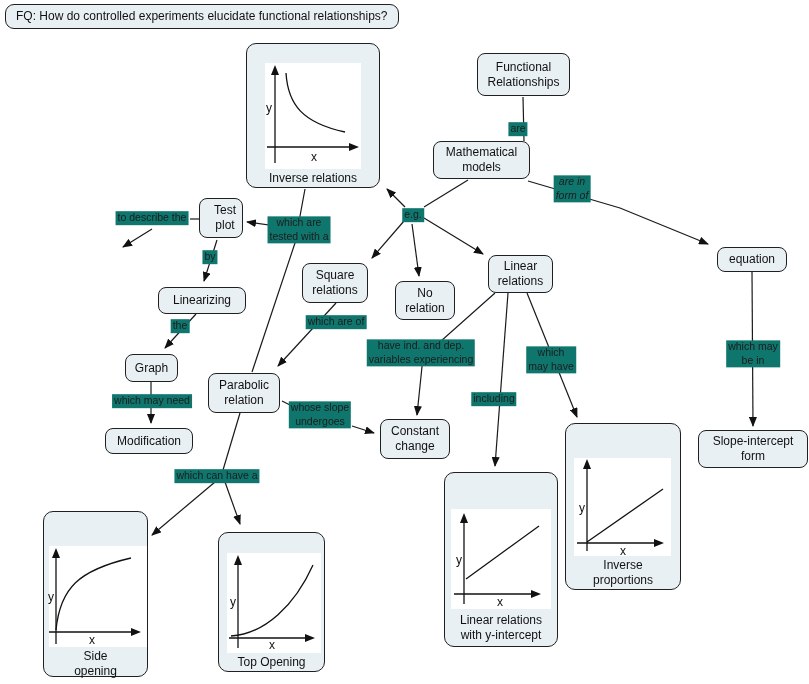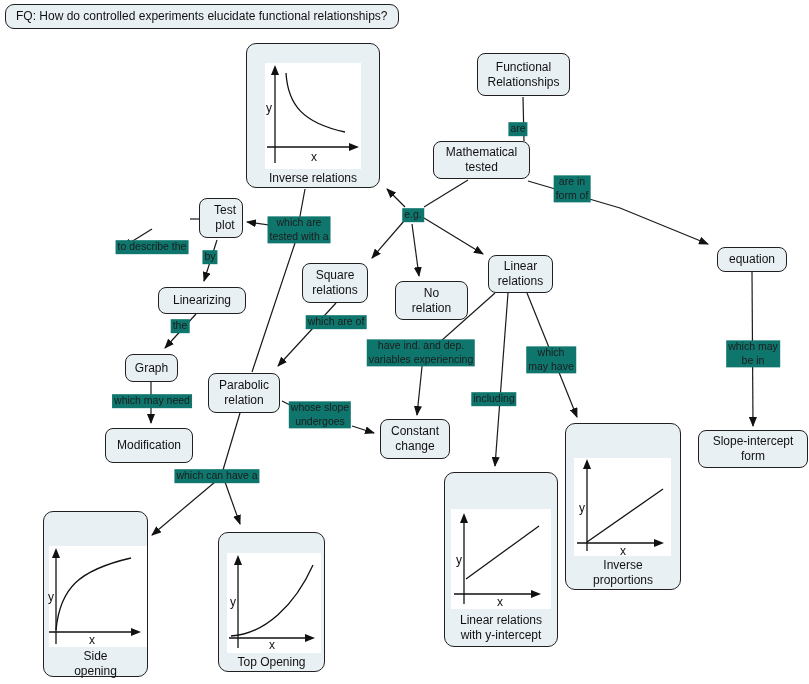--- a/index.html
+++ b/index.html
@@ -60,29 +60,29 @@
       <path marker-end="url(#arr)" d="M215,482 L152,535"></path>
       <path marker-end="url(#arr)" d="M225,482 L240,524"></path>
     </g>
   </svg>
 
   <div id="title" class="node">FQ: How do controlled experiments elucidate functional relationships?</div>
 
   <div class="node" style="left:477px;top:53px;width:93px;height:43px;">Functional
 Relationships</div>
   <div class="node" style="left:433px;top:141px;width:97px;height:38px;">Mathematical
-tested</div>
+models</div>
   <div class="node" style="left:199px;top:198px;width:44px;height:40px;padding-left:8px;">Test
 plot</div>
   <div class="node" style="left:158px;top:287px;width:88px;height:27px;">Linearizing</div>
   <div class="node" style="left:125px;top:354px;width:53px;height:28px;">Graph</div>
-  <div class="node" style="left:105px;top:428px;width:88px;height:35px;text-align:right;">Modification</div>
+  <div class="node" style="left:105px;top:428px;width:88px;height:26px;text-align:right;">Modification</div>
   <div class="node" style="left:302px;top:263px;width:66px;height:40px;">Square
 relations</div>
-  <div class="node" style="left:395px;top:281px;width:73px;height:39px;">No
+  <div class="node" style="left:395px;top:281px;width:60px;height:39px;">No
 relation</div>
   <div class="node" style="left:488px;top:255px;width:65px;height:38px;">Linear
 relations</div>
   <div class="node" style="left:208px;top:373px;width:72px;height:40px;">Parabolic
 relation</div>
   <div class="node" style="left:380px;top:419px;width:70px;height:40px;">Constant
 change</div>
   <div class="node" style="left:717px;top:247px;width:70px;height:25px;">equation</div>
   <div class="node" style="left:698px;top:430px;width:110px;height:38px;">Slope-intercept
 form</div>
@@ -169,26 +169,26 @@
         <polygon points="90,85 80,81 80,89" fill="#111"></polygon>
       </svg>
       <span class="alab" style="left:5px;top:43px;">y</span>
       <span class="alab" style="left:46px;top:86px;">x</span>
     </div>
     <div class="caption" style="top:134px;">Inverse
 proportions</div>
   </div>
 
   <div class="lbl" style="left:518px;top:129px;">are</div>
-  <div class="lbl" style="left:572px;top:189px;">are in
+  <div class="lbl" style="left:572px;top:189px;font-style:italic;">are in
 form of</div>
   <div class="lbl" style="left:413px;top:215px;">e.g.</div>
   <div class="lbl" style="left:299px;top:230px;">which are
 tested with a</div>
-  <div class="lbl" style="left:152px;top:218px;margin-top:29px;">to describe the</div>
+  <div class="lbl" style="left:152px;top:218px;">to describe the</div>
   <div class="lbl" style="left:210px;top:257px;">by</div>
   <div class="lbl" style="left:180px;top:326px;">the</div>
   <div class="lbl" style="left:152px;top:401px;">which may need</div>
   <div class="lbl" style="left:336px;top:322px;">which are of</div>
   <div class="lbl" style="left:421px;top:353px;">have ind. and dep.
 variables experiencing</div>
   <div class="lbl" style="left:320px;top:415px;">whose slope
 undergoes</div>
   <div class="lbl" style="left:494px;top:399px;">including</div>
   <div class="lbl" style="left:551px;top:360px;">which

